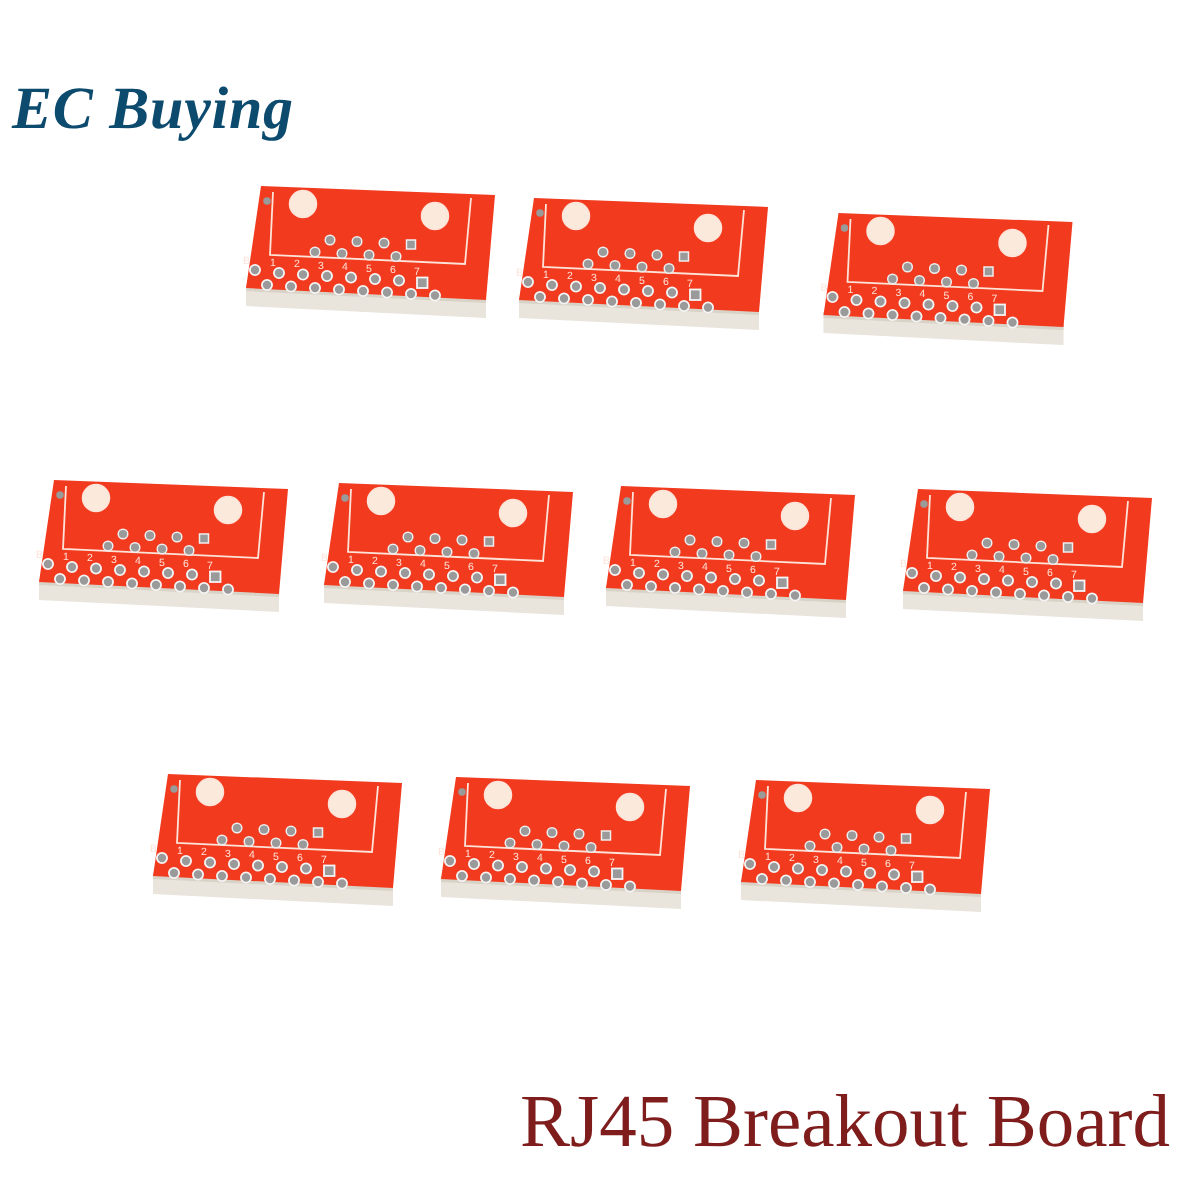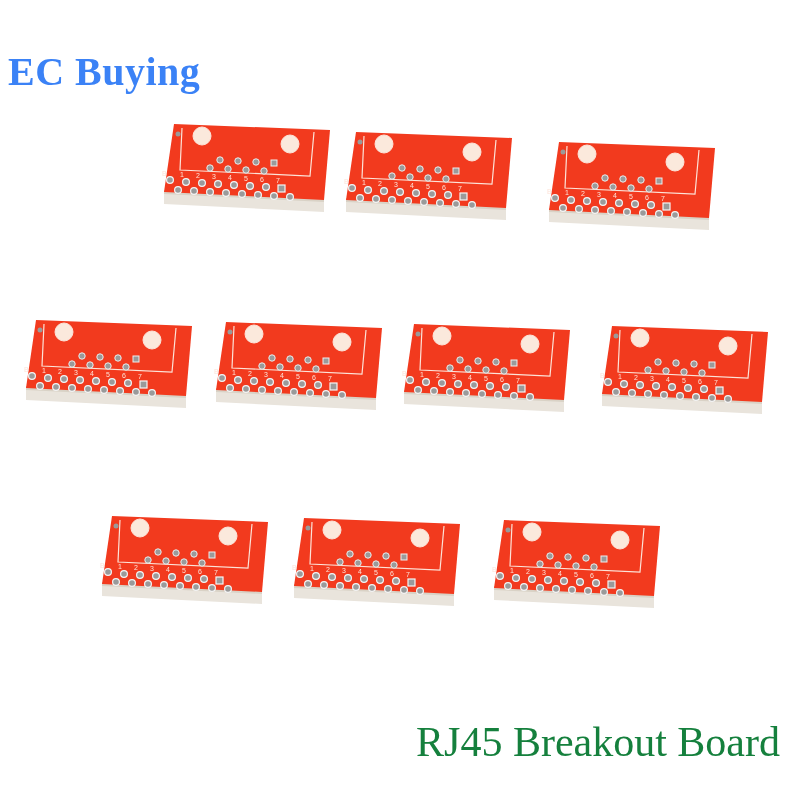--- a/index.html
+++ b/index.html
@@ -1,18 +1,18 @@
 <!DOCTYPE html>
 <html><head>
 <meta charset="utf-8">
 <style>
   html, body { margin:0; padding:0; }
   body { width:800px; height:800px; background:#ffffff; position:relative; overflow:hidden; font-family:"Liberation Serif", serif; }
-  .brand { position:absolute; left:8px; top:48px; font-family:"Liberation Serif", serif; font-weight:bold; font-size:40px; color:#3b82f6; letter-spacing:0.5px; }
-  .caption { position:absolute; right:20px; top:718px; font-family:"Liberation Serif", serif; font-size:42px; color:#15803d; }
+  .brand { position:absolute; left:8px; top:48px; font-family:"Liberation Serif", serif; font-style:italic; font-weight:bold; font-size:40px; color:#0c4a6e; letter-spacing:0.5px; }
+  .caption { position:absolute; right:20px; top:718px; font-family:"Liberation Serif", serif; font-size:50px; color:#7f1d1d; }
   .board { position:absolute; width:170px; height:110px; }
   .board svg { width:100%; height:100%; display:block; overflow:visible; }
 </style>
 </head>
 <body>
 
 <div class="brand">EC Buying</div>
 
 <div id="boards">
     <div class="board" style="left: 160px; top: 120px;">

